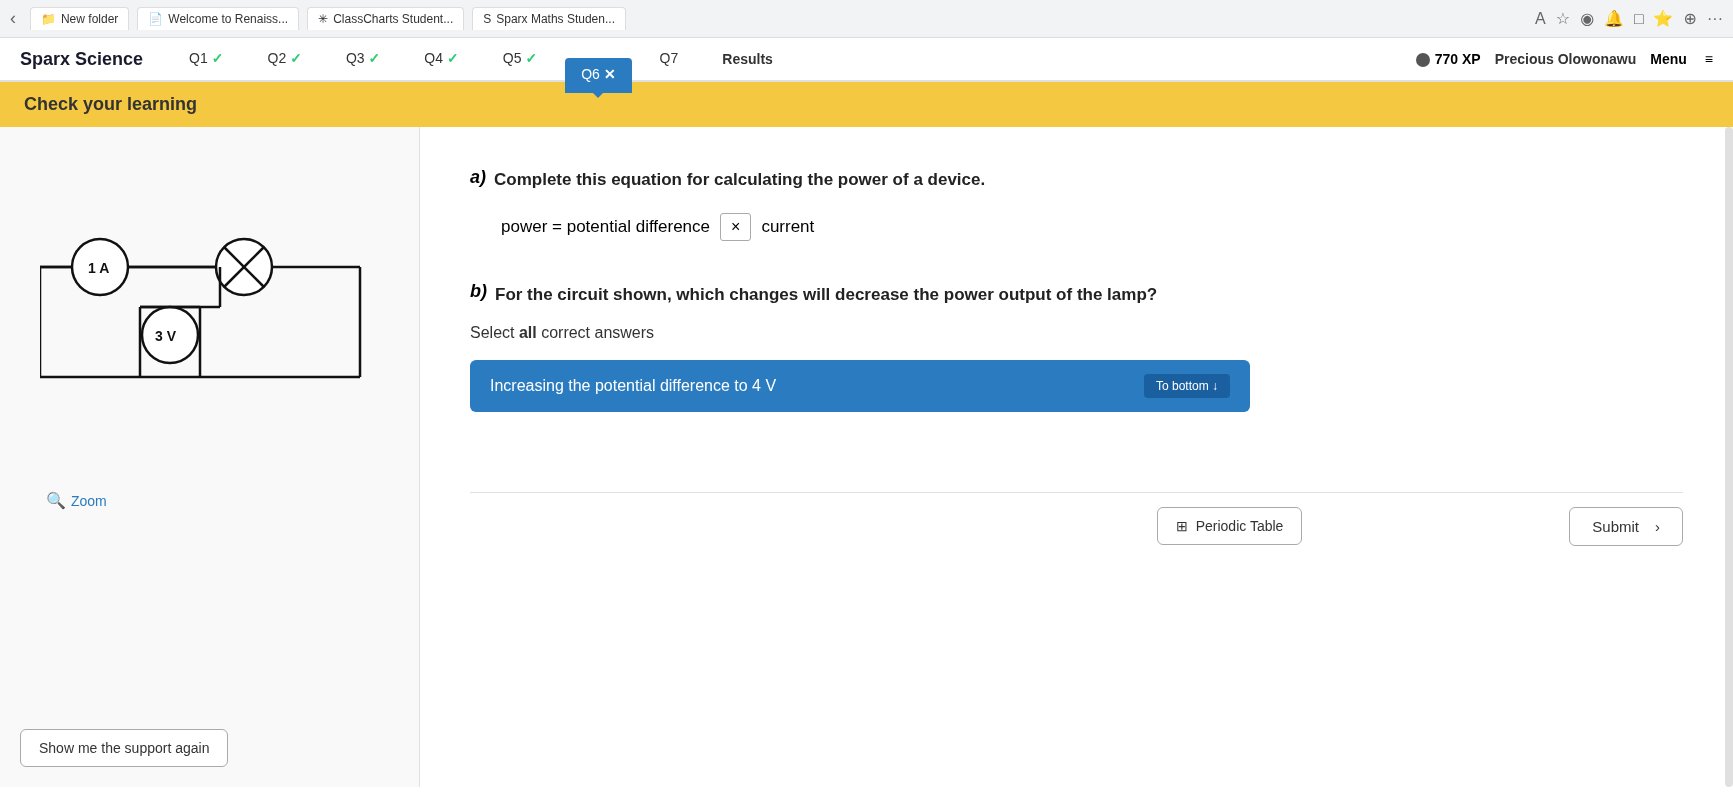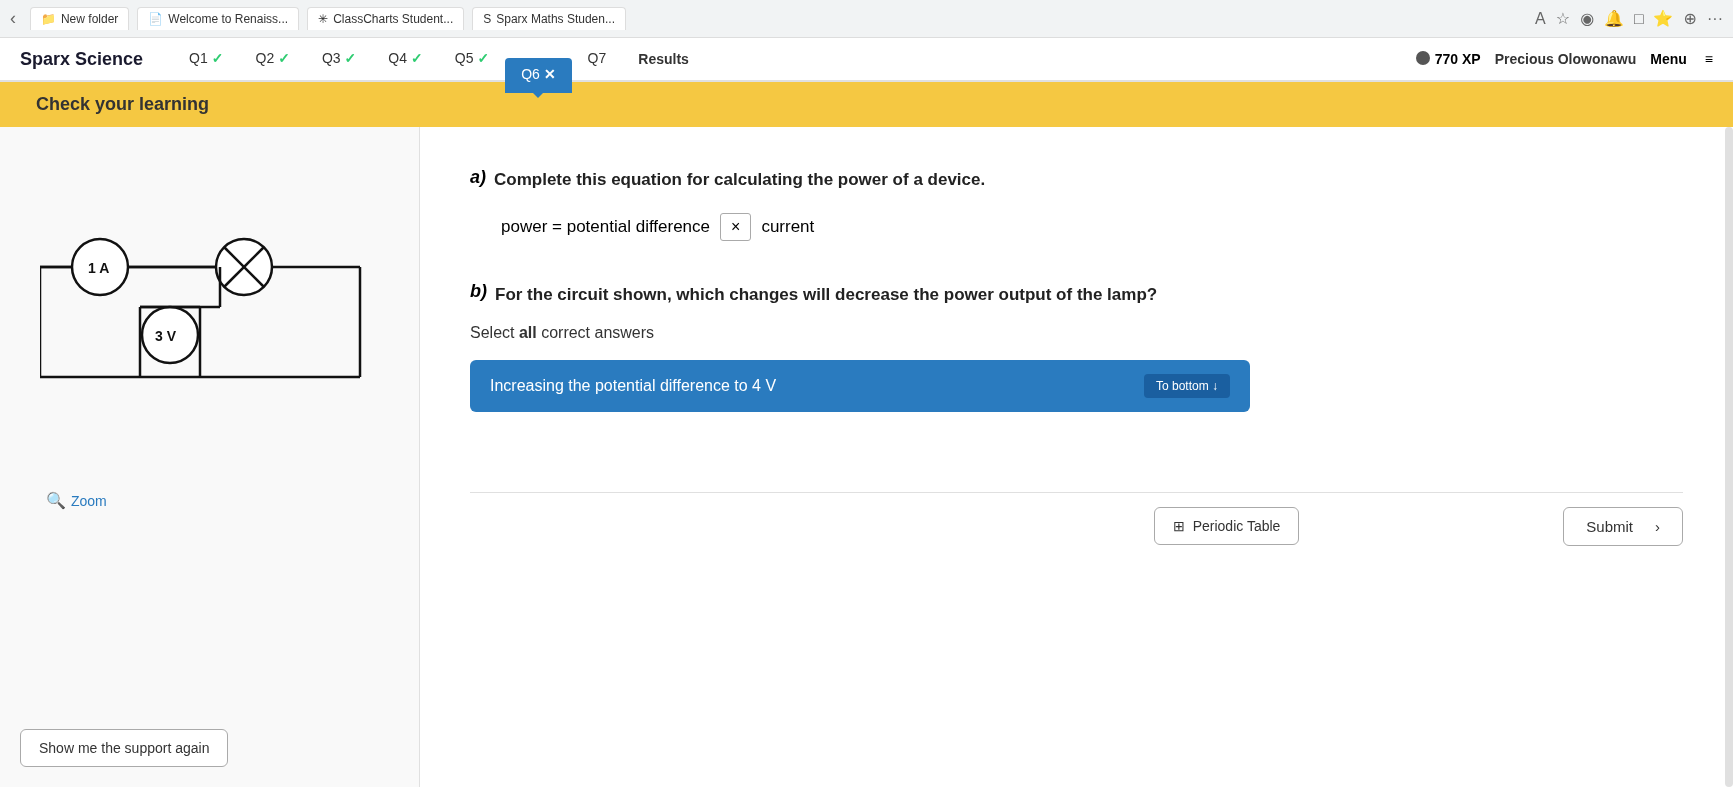--- a/index.html
+++ b/index.html
@@ -34,21 +34,21 @@
       display: flex;
       align-items: center;
       padding: 0 20px;
       height: 44px;
       border-bottom: 2px solid #e0e0e0;
     }
     .sparx-logo {
       font-weight: bold; font-size: 18px; color: #1a1a2e; margin-right: 30px;
     }
     .question-tabs {
-      display: flex; align-items: center; gap: 0; flex: 1;
+      display: flex; align-items: center; gap: 12px; flex: 1;
     }
     .q-tab {
       display: flex; align-items: center; gap: 4px;
       padding: 8px 16px; font-size: 14px; font-weight: 500;
       cursor: pointer; border-bottom: 3px solid transparent;
       color: #333;
     }
     .q-tab .check { color: #2ecc71; font-weight: bold; }
     .q-tab .cross { color: #e74c3c; font-weight: bold; }
     .q-tab.active {
@@ -60,30 +60,30 @@
     .q-tab.active::after {
       content: '';
       position: absolute;
       bottom: -8px; left: 50%; transform: translateX(-50%);
       border-left: 8px solid transparent;
       border-right: 8px solid transparent;
       border-top: 8px solid #2a7bbf;
     }
     .results-tab { padding: 8px 16px; font-size: 14px; font-weight: 600; color: #333; cursor: pointer; }
     .xp-info { margin-left: auto; display: flex; align-items: center; gap: 14px; font-size: 14px; }
-    .xp-badge { display: flex; align-items: flex-start; gap: 5px; }
+    .xp-badge { display: flex; align-items: flex-end; gap: 5px; }
     .xp-dot { width: 14px; height: 14px; border-radius: 50%; background: #555; }
     .xp-text { font-weight: 600; }
     .user-name { font-weight: 600; color: #333; }
     .menu-btn { display: flex; align-items: center; gap: 18px; font-weight: 600; cursor: pointer; }
 
     
     .cyl-banner {
       background: #f5c842;
-      padding: 12px 36px;
+      padding: 12px 24px;
       font-size: 18px; font-weight: bold; color: #333;
     }
 
     
     .main-content {
       display: flex;
       background: #fff;
       min-height: 660px;
     }
 
@@ -224,21 +224,21 @@
       color: #333;
     }
     .submit-btn {
       background: #fff;
       border: 1.5px solid #aaa;
       border-radius: 6px;
       padding: 10px 22px;
       font-size: 15px;
       cursor: pointer;
       color: #333;
-      display: flex; align-items: center; gap: 22px;
+      display: flex; align-items: center; gap: 16px;
       font-weight: 500;
     }
   </style>
 </head>
 <body>
 
 <div class="browser-bar">
   <span class="browser-back">‹</span>
   <div class="tab-item">
     <span class="tab-icon">📁</span>

